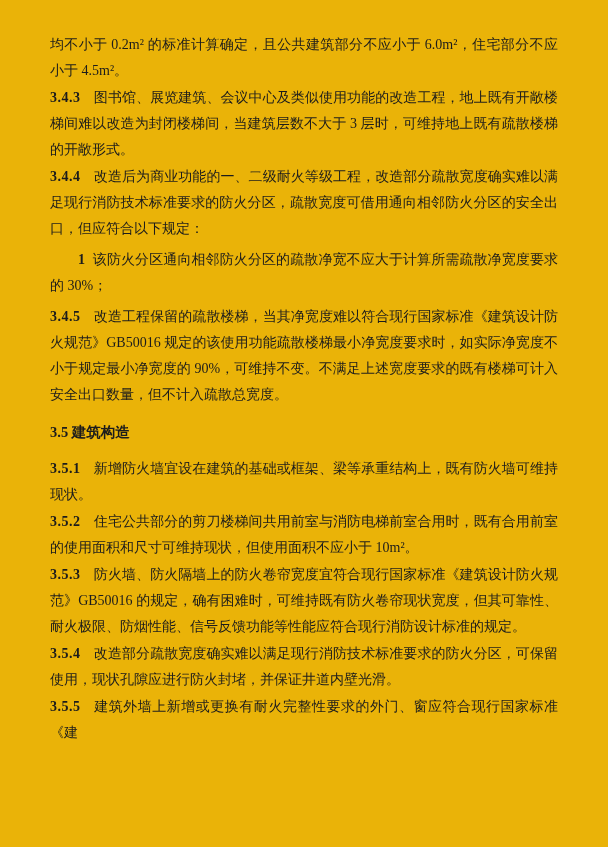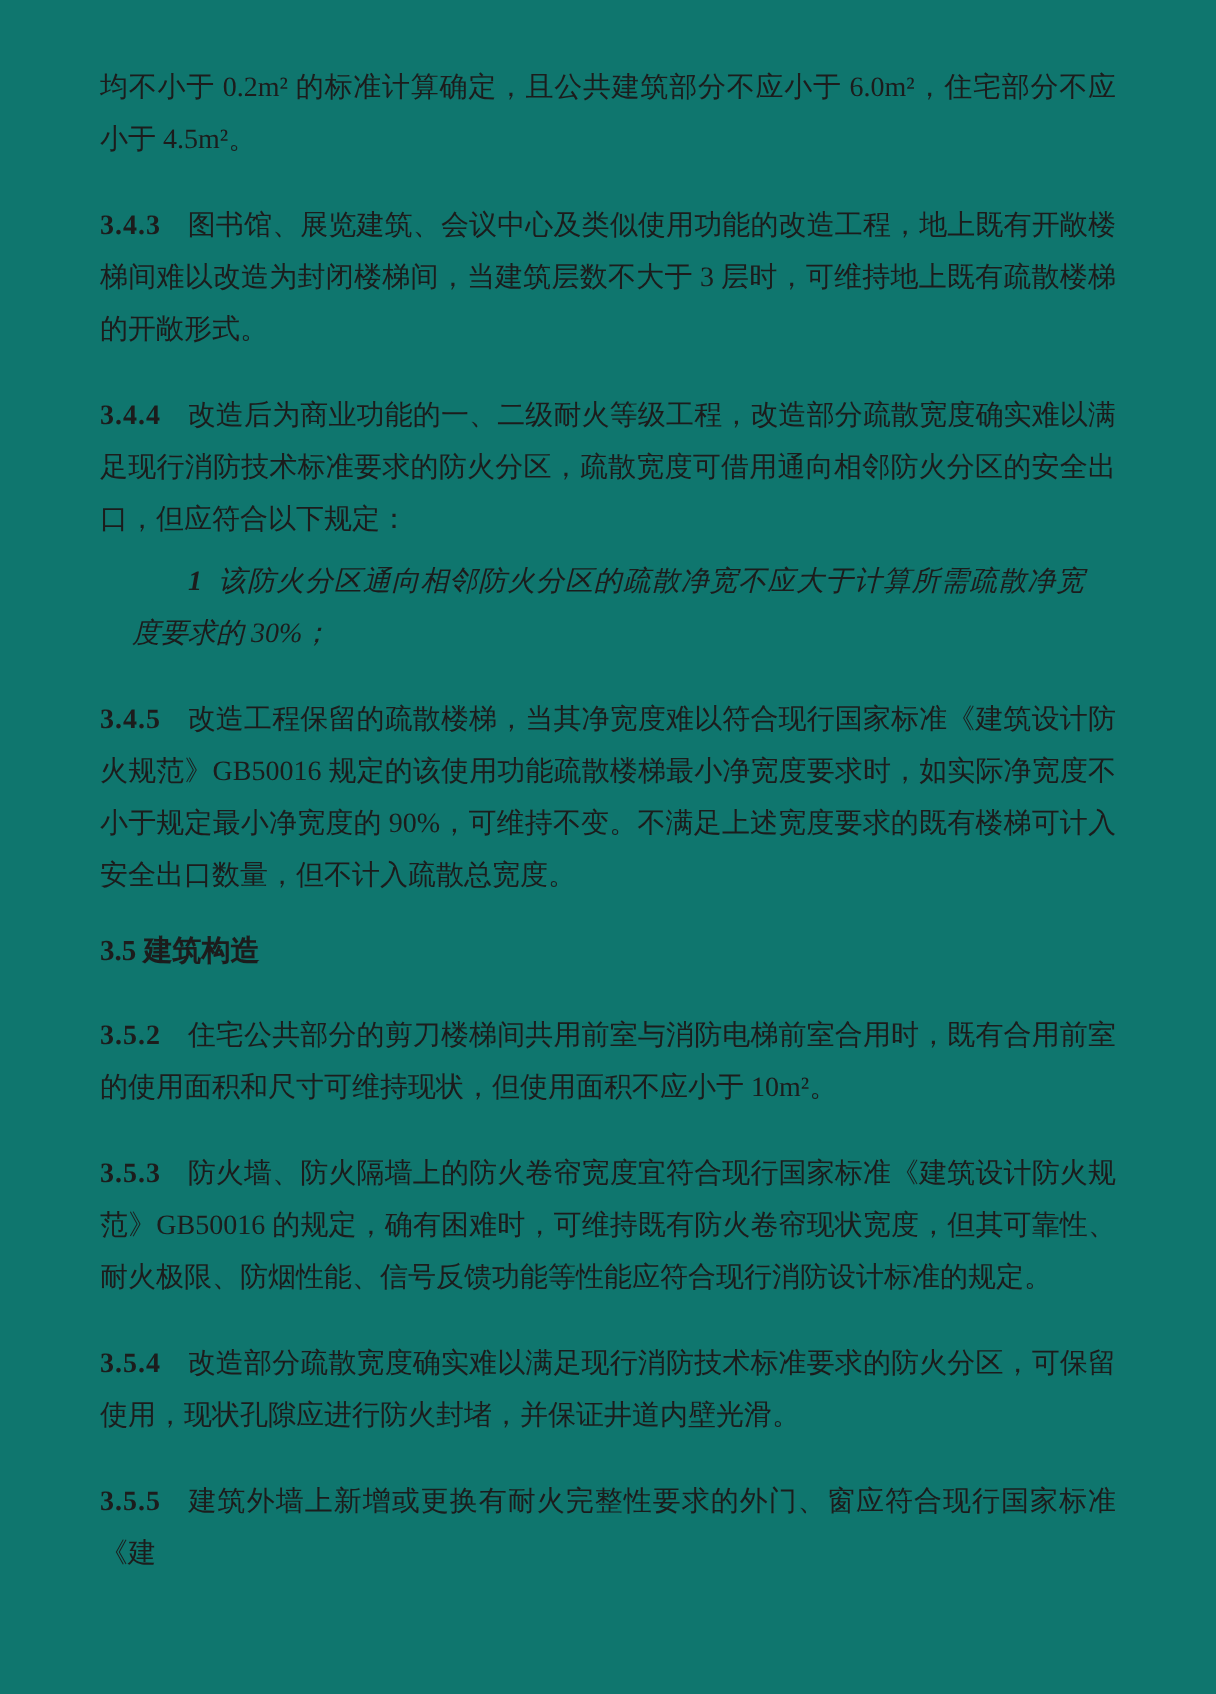--- a/index.html
+++ b/index.html
@@ -12,42 +12,41 @@
     height: 847px;
     overflow: hidden;
     font-family: "Liberation Serif", "DejaVu Serif", serif;
     color: #1c1c1c;
   }
   .page {
     box-sizing: border-box;
     width: 608px;
     height: 847px;
     padding: 32px 50px 0 50px;
-    background: #0f766e;
+    background: #eab308;
   }
   .para {
     margin: 0;
     font-size: 14px;
     line-height: 26px;
     text-align: justify;
   }
   .clause {
-    margin-top: 17px;
+    margin-top: 1px;
   }
   .cnum {
     font-weight: 700;
     letter-spacing: 0.5px;
   }
   .clause > .cnum {
     margin-right: 0.95em;
   }
   .subitem {
     text-indent: 2em;
-    margin: 5px 16px;
-    font-style: italic;
+    margin: 5px 0;
   }
   .subitem > .cnum {
     margin-right: 0.55em;
     letter-spacing: 0;
   }
   .section-heading {
     margin: 11px 0 11px 0;
     font-size: 14.5px;
     font-weight: 700;
     line-height: 26px;
@@ -73,20 +72,23 @@
   </p>
 
 
   <p class="para clause">
     <span class="cnum">3.4.5</span><span>改造工程保留的疏散楼梯，当其净宽度难以符合现行国家标准《建筑设计防火规范》GB50016 规定的该使用功能疏散楼梯最小净宽度要求时，如实际净宽度不小于规定最小净宽度的 90%，可维持不变。不满足上述宽度要求的既有楼梯可计入安全出口数量，但不计入疏散总宽度。</span>
   </p>
 
 
   <h3 class="section-heading">3.5 建筑构造</h3>
 
+  <p class="para clause">
+    <span class="cnum">3.5.1</span><span>新增防火墙宜设在建筑的基础或框架、梁等承重结构上，既有防火墙可维持现状。</span>
+  </p>
 
   <p class="para clause">
     <span class="cnum">3.5.2</span><span>住宅公共部分的剪刀楼梯间共用前室与消防电梯前室合用时，既有合用前室的使用面积和尺寸可维持现状，但使用面积不应小于 10m²。</span>
   </p>
 
   <p class="para clause">
     <span class="cnum">3.5.3</span><span>防火墙、防火隔墙上的防火卷帘宽度宜符合现行国家标准《建筑设计防火规范》GB50016 的规定，确有困难时，可维持既有防火卷帘现状宽度，但其可靠性、耐火极限、防烟性能、信号反馈功能等性能应符合现行消防设计标准的规定。</span>
   </p>
 
   <p class="para clause">

